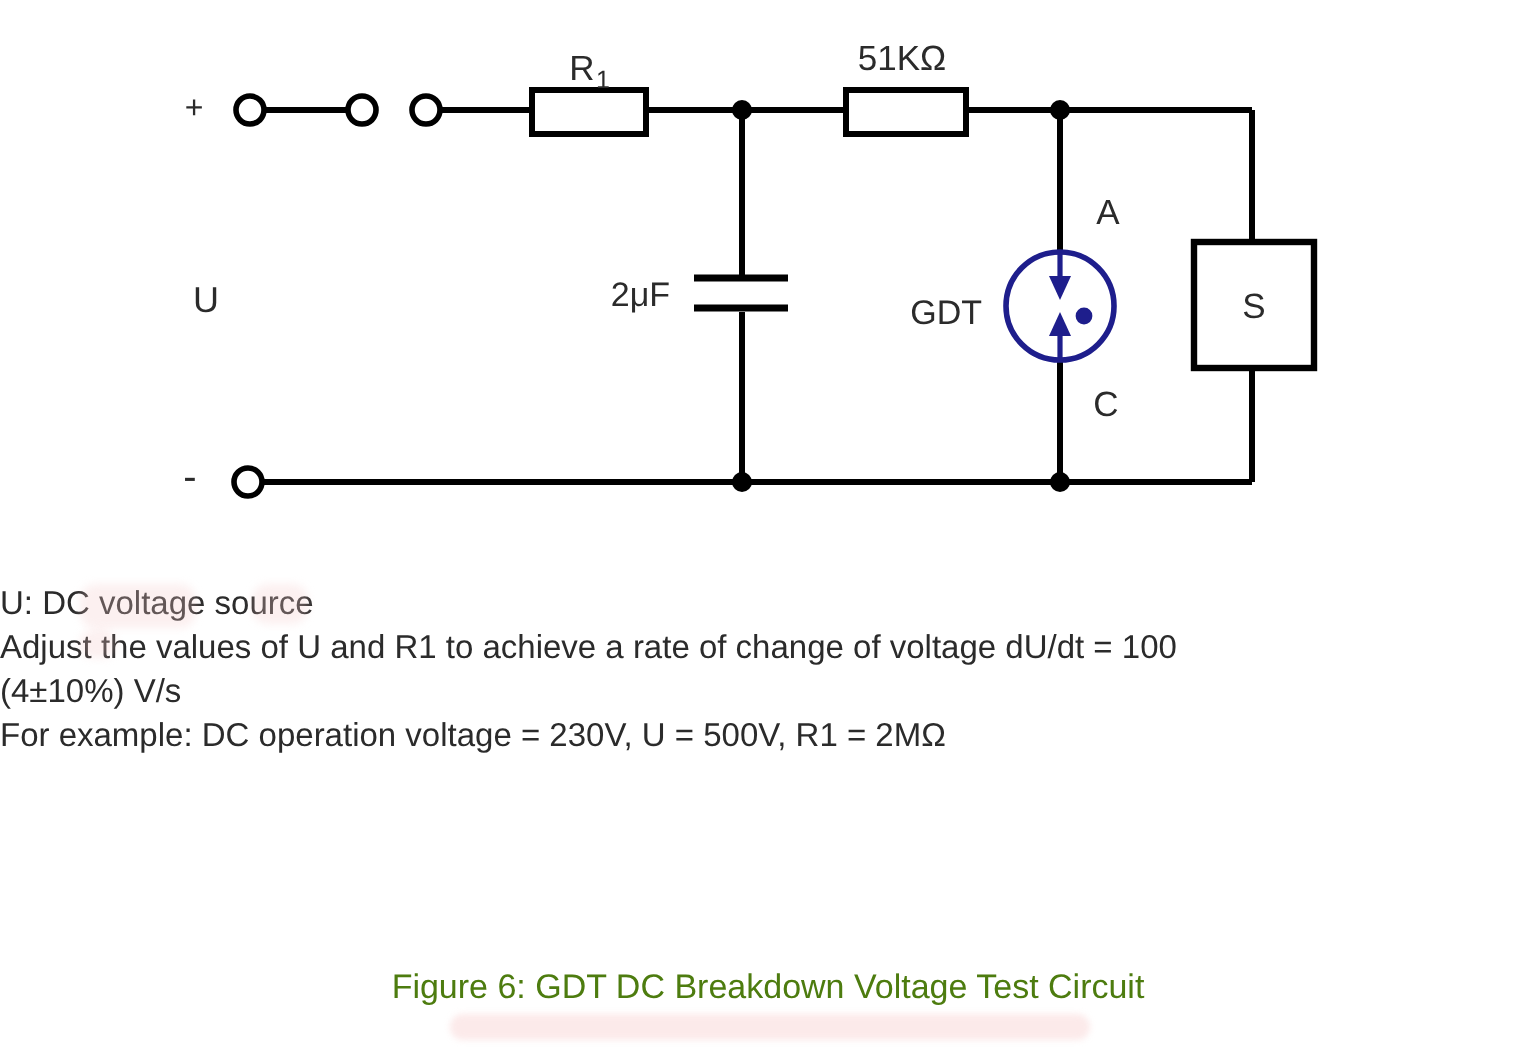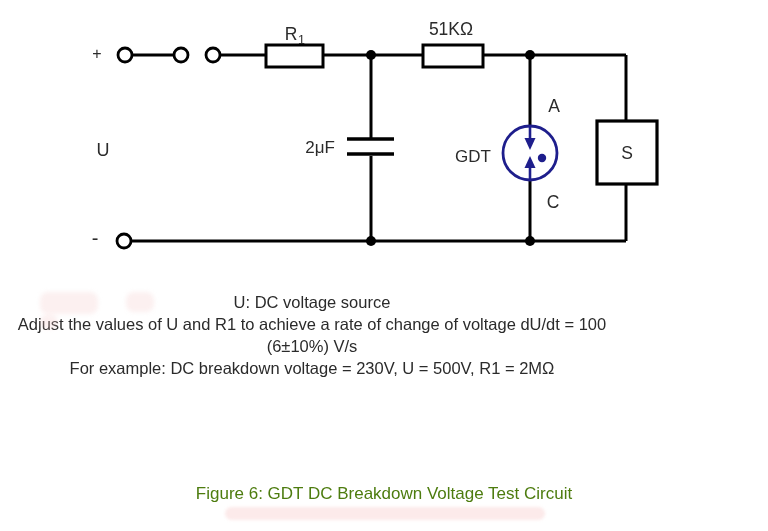--- a/index.html
+++ b/index.html
@@ -1,20 +1,20 @@
 <!DOCTYPE html>
 <html><head>
 <meta charset="utf-8">
 <style>
   html,body{margin:0;padding:0;background:#ffffff;}
   #page{position:relative;width:768px;height:531px;background:#ffffff;overflow:hidden;
         font-family:"Liberation Sans",sans-serif;}
   #circuit-svg{position:absolute;left:0;top:0;}
   svg text{font-family:"Liberation Sans",sans-serif;fill:#2b2b2b;}
-  .notes{position:absolute;left:0;top:291px;width:624px;text-align:center;
+  .notes{position:absolute;left:0;top:291px;width:624px;text-align:left;
          color:#2b2b2b;font-size:16.5px;line-height:22px;}
   .caption{position:absolute;left:0;top:484px;width:768px;text-align:center;
            color:#4d7c0f;font-size:17px;}
   .pink-band{position:absolute;left:225px;top:507px;width:320px;height:13px;
              background:rgba(246,200,200,0.38);border-radius:7px;filter:blur(1.5px);}
   .smudge{position:absolute;background:rgba(246,202,202,0.28);border-radius:8px;filter:blur(2px);}
   .smudge1{left:40px;top:292px;width:58px;height:22px;}
   .smudge2{left:126px;top:292px;width:28px;height:20px;}
   .smudge3{left:40px;top:315px;width:18px;height:14px;}
 </style>
@@ -80,22 +80,22 @@
     <text x="451" y="35" font-size="17.5" text-anchor="middle">51KΩ</text>
     <text x="335" y="153" font-size="17" text-anchor="end">2μF</text>
     <text x="491" y="162" font-size="17" text-anchor="end">GDT</text>
     <text x="554" y="112" font-size="17.5" text-anchor="middle">A</text>
     <text x="553" y="208" font-size="17.5" text-anchor="middle">C</text>
     <text x="627" y="159" font-size="17.5" text-anchor="middle">S</text>
   </svg>
 
   <div class="notes">
     <div>U: DC voltage source</div>
-    <div>Adjust the values of U and R1 to achieve a rate of change of voltage dU/dt = 100 (6±10%) V/s</div>
-    <div>For example: DC breakdown voltage = 230V, U = 500V, R1 = 2MΩ</div>
+    <div>Adjust the values of U and R1 to achieve a rate of change of voltage dU/dt = 100 (4±10%) V/s</div>
+    <div>For example: DC operation voltage = 230V, U = 500V, R1 = 2MΩ</div>
   </div>
 
   <div class="caption">Figure 6: GDT DC Breakdown Voltage Test Circuit</div>
 
   <div class="smudge smudge1"></div>
   <div class="smudge smudge2"></div>
   <div class="smudge smudge3"></div>
   <div class="pink-band"></div>
 
 </div>

